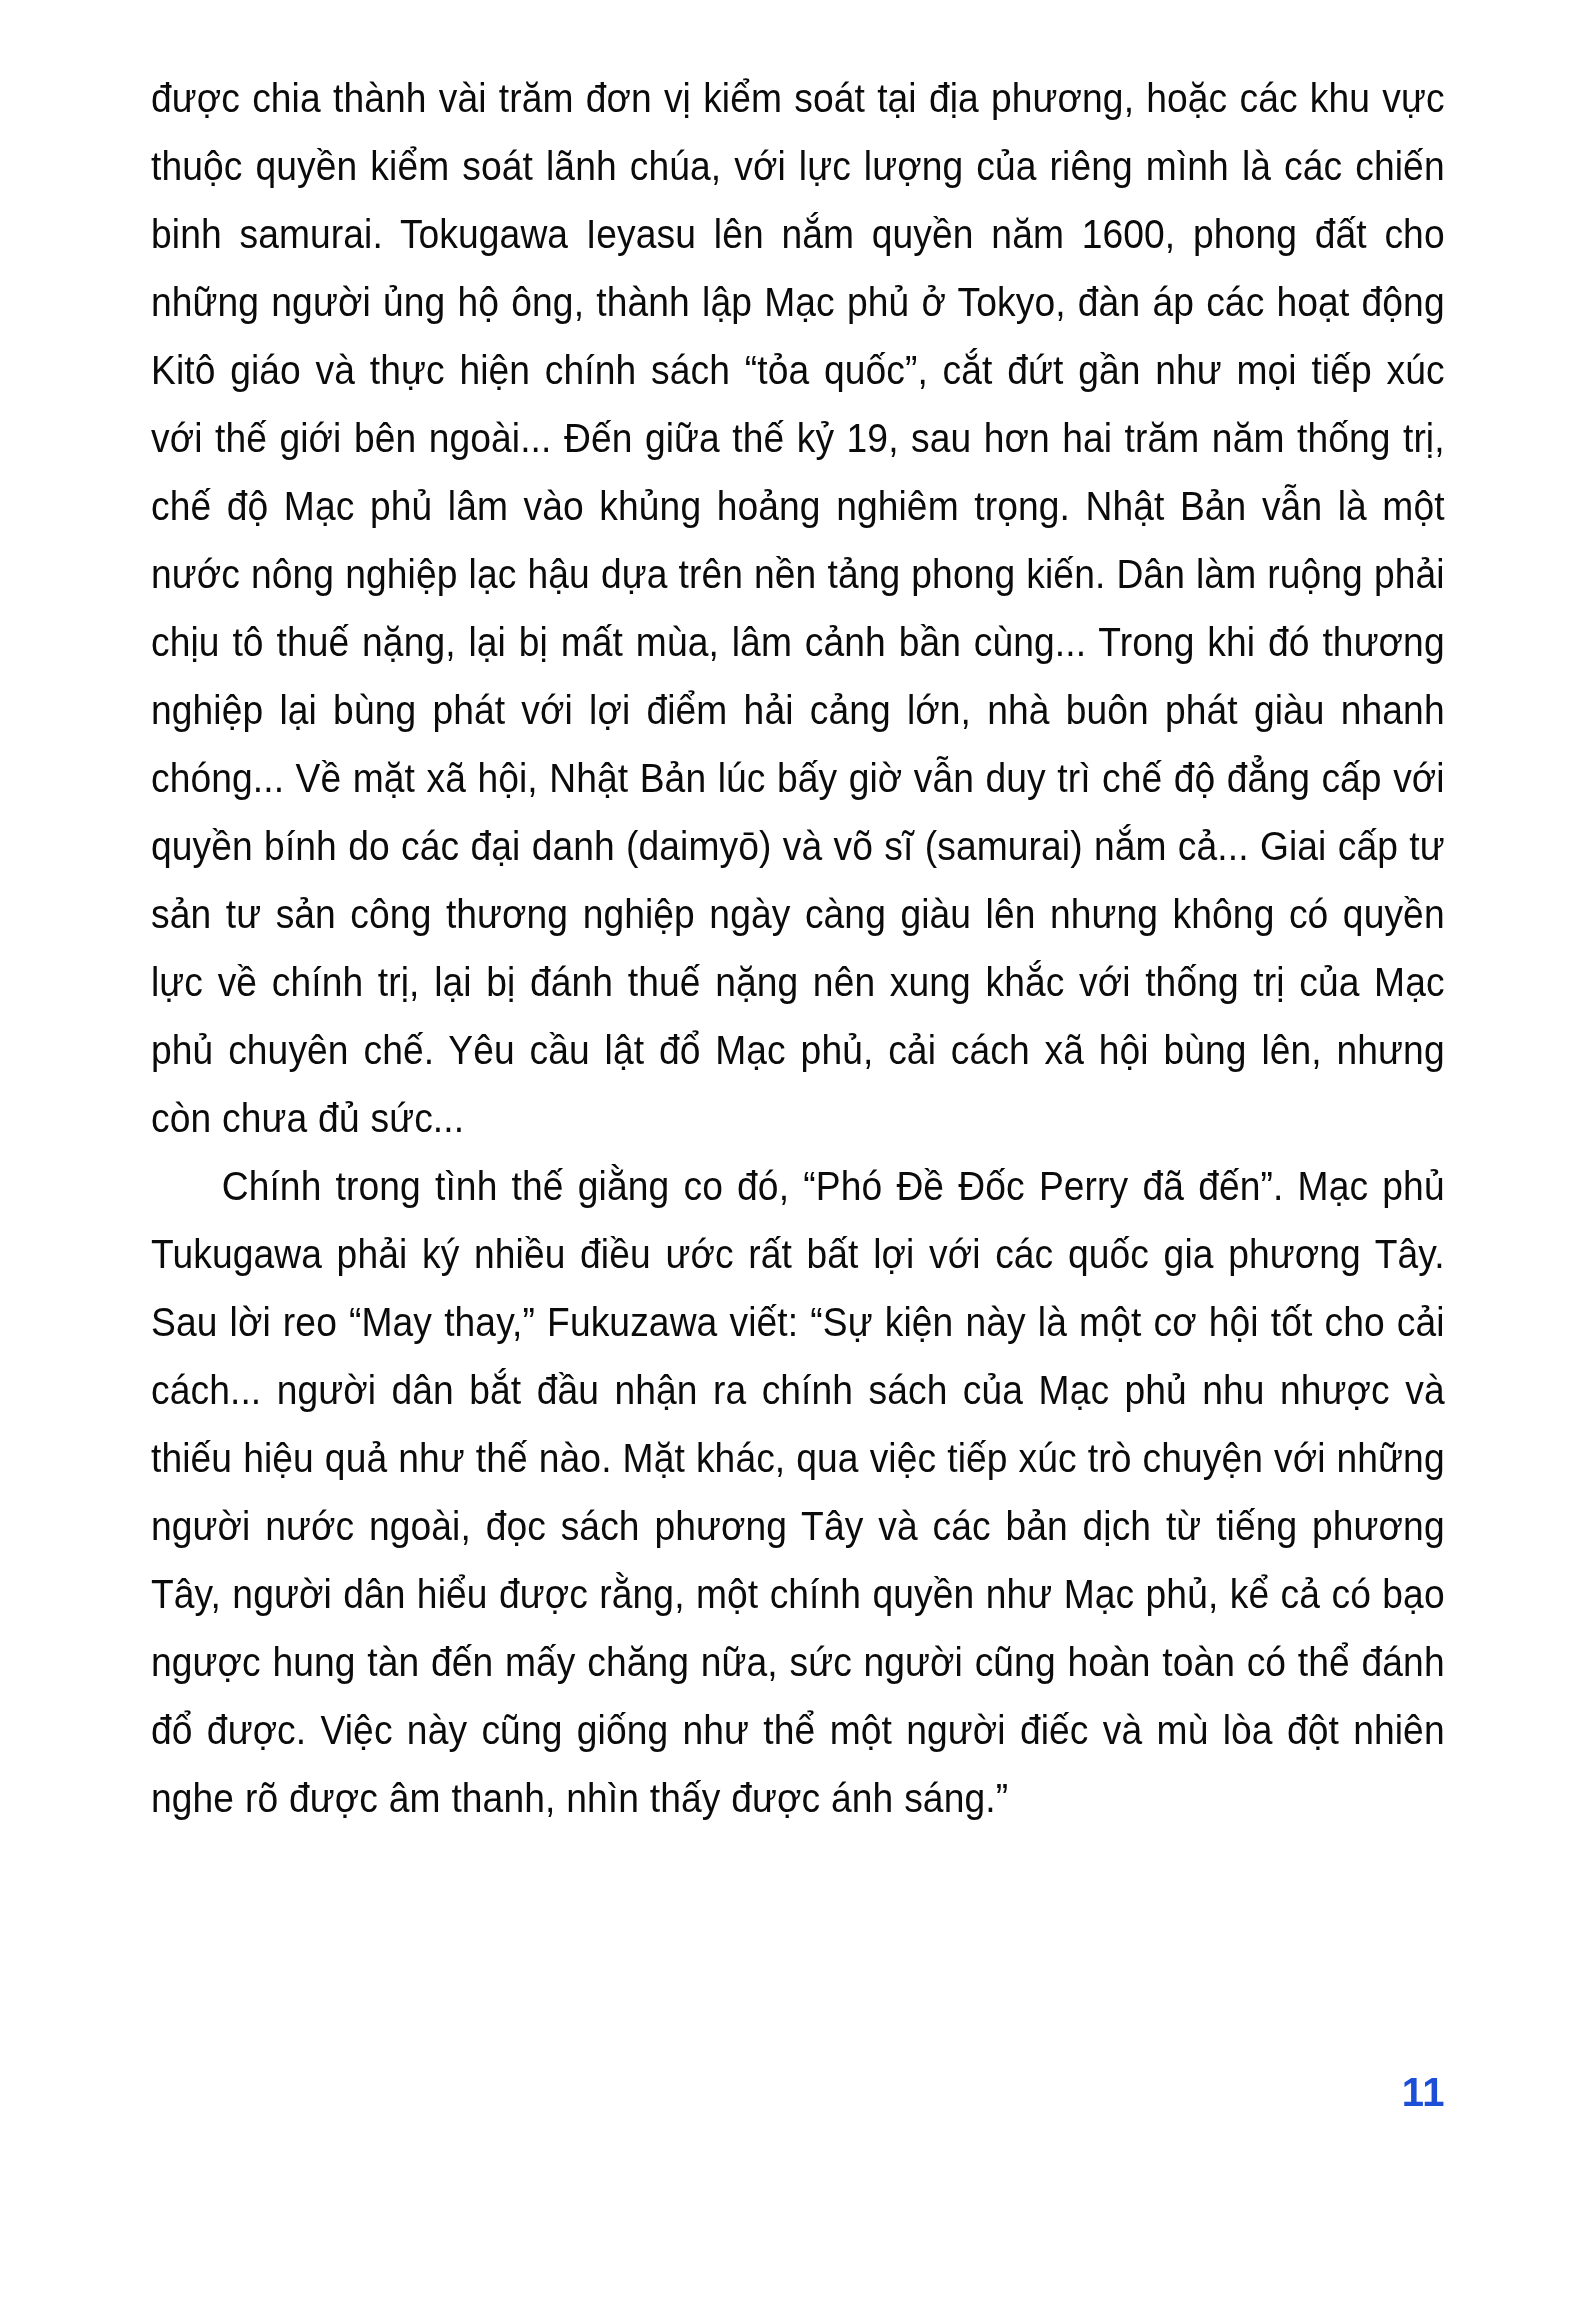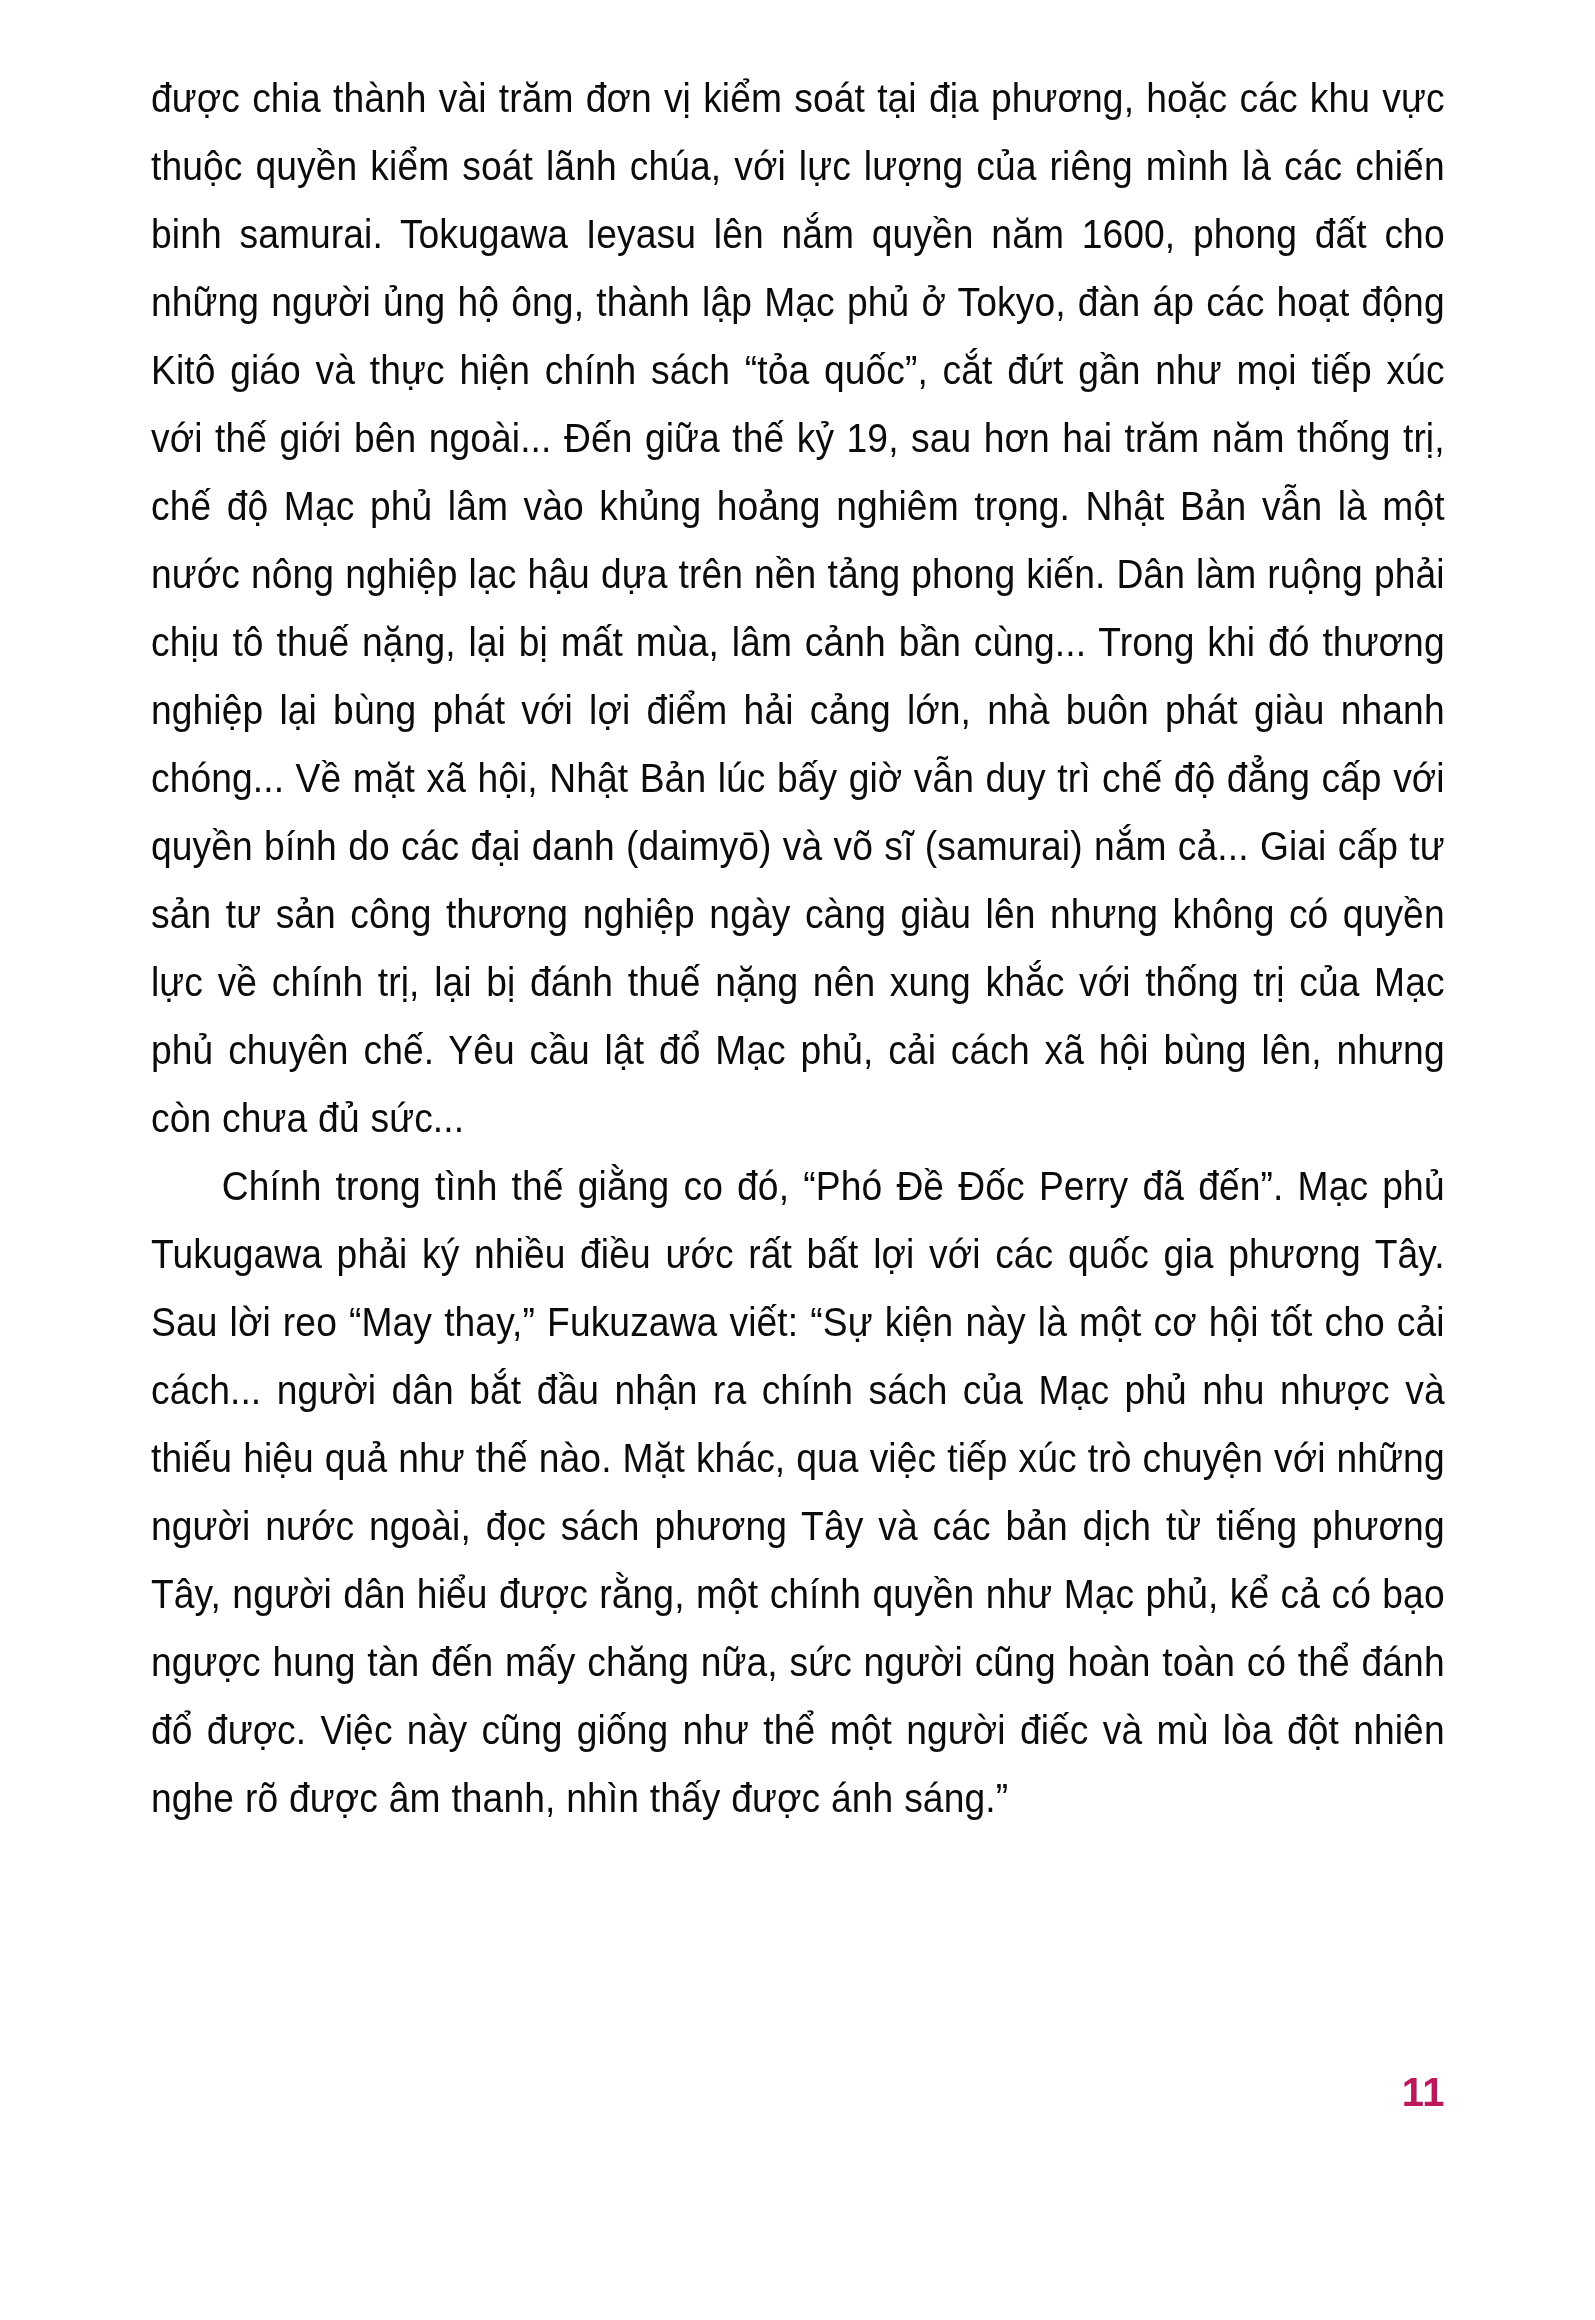--- a/index.html
+++ b/index.html
@@ -58,21 +58,21 @@
   }
 
   
   .page-number {
     position: absolute;
     right: 151px;
     bottom: 129px;
     font-family: "Liberation Sans Narrow", "Liberation Sans", "DejaVu Sans", sans-serif;
     font-size: 40px;
     font-weight: 700;
-    color: #be185d;
+    color: #1d4ed8;
     letter-spacing: 0.5px;
   }
 </style>
 </head>
 <body>
 
 <div class="page">
 
   <div class="text-block">
     <p class="para">được chia thành vài trăm đơn vị kiểm soát tại địa phương, hoặc các khu vực thuộc quyền kiểm soát lãnh chúa, với lực lượng của riêng mình là các chiến binh samurai. Tokugawa Ieyasu lên nắm quyền năm 1600, phong đất cho những người ủng hộ ông, thành lập Mạc phủ ở Tokyo, đàn áp các hoạt động Kitô giáo và thực hiện chính sách “tỏa quốc”, cắt đứt gần như mọi tiếp xúc với thế giới bên ngoài... Đến giữa thế kỷ 19, sau hơn hai trăm năm thống trị, chế độ Mạc phủ lâm vào khủng hoảng nghiêm trọng. Nhật Bản vẫn là một nước nông nghiệp lạc hậu dựa trên nền tảng phong kiến. Dân làm ruộng phải chịu tô thuế nặng, lại bị mất mùa, lâm cảnh bần cùng... Trong khi đó thương nghiệp lại bùng phát với lợi điểm hải cảng lớn, nhà buôn phát giàu nhanh chóng... Về mặt xã hội, Nhật Bản lúc bấy giờ vẫn duy trì chế độ đẳng cấp với quyền bính do các đại danh (daimyō) và võ sĩ (samurai) nắm cả... Giai cấp tư sản tư sản công thương nghiệp ngày càng giàu lên nhưng không có quyền lực về chính trị, lại bị đánh thuế nặng nên xung khắc với thống trị của Mạc phủ chuyên chế. Yêu cầu lật đổ Mạc phủ, cải cách xã hội bùng lên, nhưng còn chưa đủ sức...</p>

